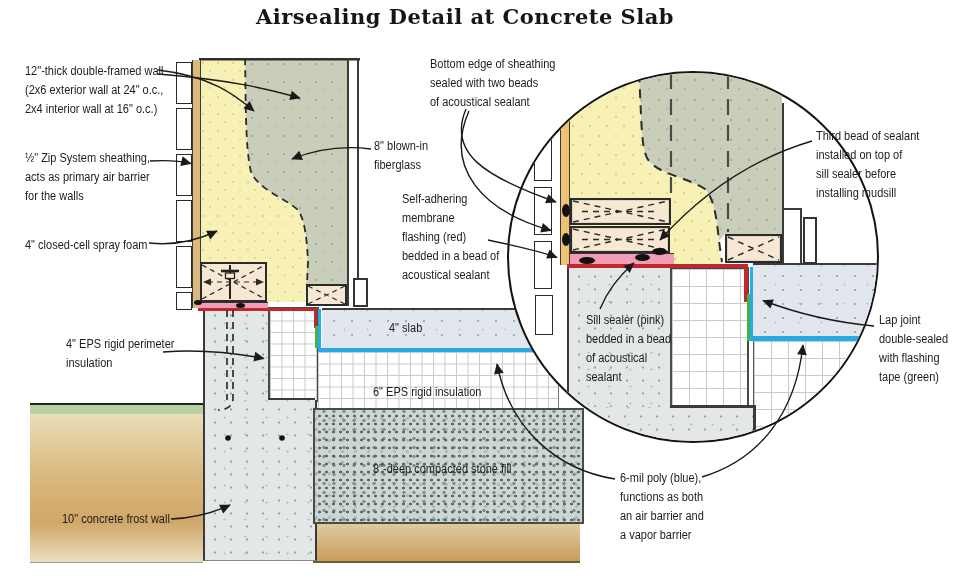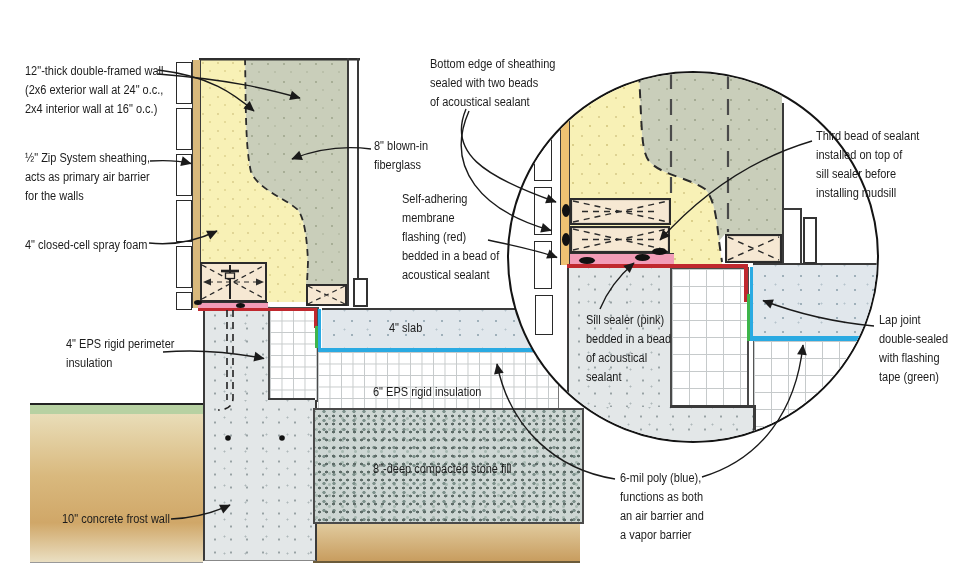--- a/index.html
+++ b/index.html
@@ -47,20 +47,21 @@
     border-radius:50%;border:2.5px solid #141414;overflow:hidden;background:#fff;z-index:5;}
   svg{display:block;}
   .z1{z-index:1}.z2{z-index:2}.z3{z-index:3}.z4{z-index:4}
   #leaders{position:absolute;left:0;top:0;z-index:21;pointer-events:none;}
 </style>
 </head>
 <body>
 
 <div id="canvas">
 
+  <div id="title">Airsealing Detail at Concrete Slab</div>
 
   <svg class="abs z1" style="left:199px;top:58px" width="161" height="252">
     <defs>
       <pattern id="pym" width="15" height="17" patternUnits="userSpaceOnUse">
         <rect width="15" height="17" fill="var(--spray_foam_yellow)"></rect>
         <circle cx="4" cy="5" r="0.9" fill="#d6c987"></circle>
           <circle cx="11" cy="13" r="0.8" fill="#cdbf75"></circle>
       </pattern>
       <pattern id="pfm" width="16" height="18" patternUnits="userSpaceOnUse">
         <rect width="16" height="18" fill="var(--fiberglass_gray)"></rect>

